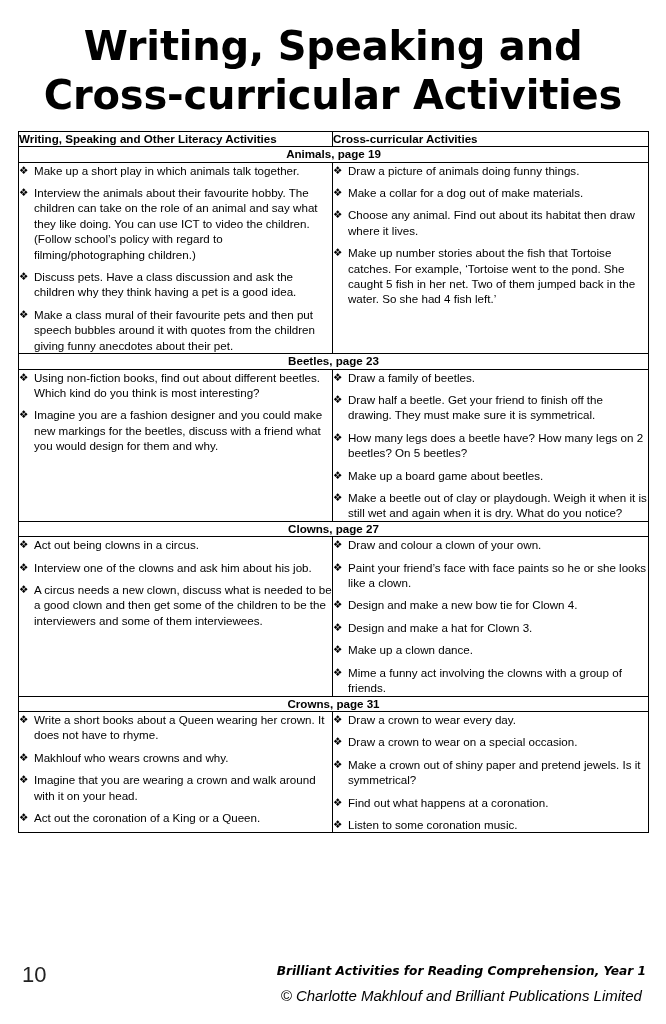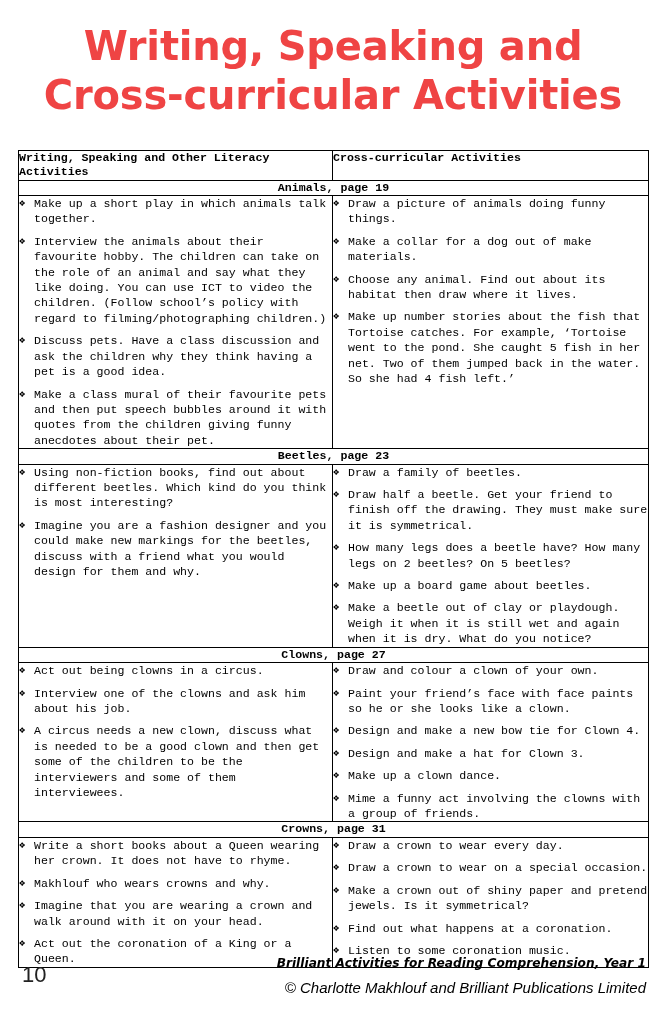--- a/index.html
+++ b/index.html
@@ -28,32 +28,31 @@
   .title-block {
     padding: 22px 18px 10px 18px;
     text-align: center;
   }
   .title-line {
     font-family: "DejaVu Sans", sans-serif;
     font-weight: bold;
     font-size: 40px;
     line-height: 1.22;
     letter-spacing: -0.2px;
-    color: #ef4444;
+    color: #000000;
     white-space: nowrap;
   }
 
   
   .activities-table {
-    margin: 20px 18px 0 18px;
+    margin: 1px 18px 0 18px;
     width: 630px;
     box-sizing: border-box;
     border-collapse: collapse;
     table-layout: fixed;
-    font-family: Liberation Mono, monospace;
   }
   .activities-table td,
   .activities-table th {
     border: 1.6px solid #000;
     vertical-align: top;
     padding: 0;
   }
   .col-left  { width: 314px; }
   .col-right { width: 316px; }
 
@@ -112,22 +111,22 @@
     left: 22px;
     bottom: 24px;
     font-size: 22px;
     line-height: 1;
     color: #222;
     font-weight: normal;
   }
   .footer-right {
     position: absolute;
     right: 20px;
-    top: 8px;
-    text-align: right;
+    top: 16px;
+    text-align: center;
   }
   .footer-title {
     font-family: "DejaVu Sans", sans-serif;
     font-weight: bold;
     font-style: italic;
     font-size: 12.2px;
     line-height: 1.3;
   }
   .footer-credit {
     font-family: "Liberation Sans", sans-serif;

